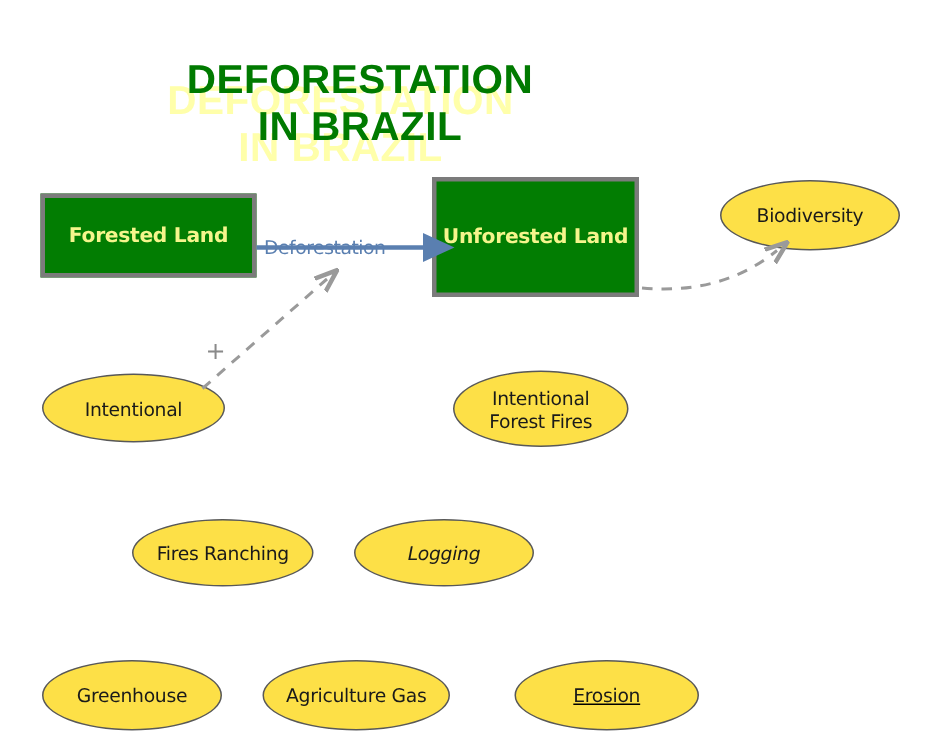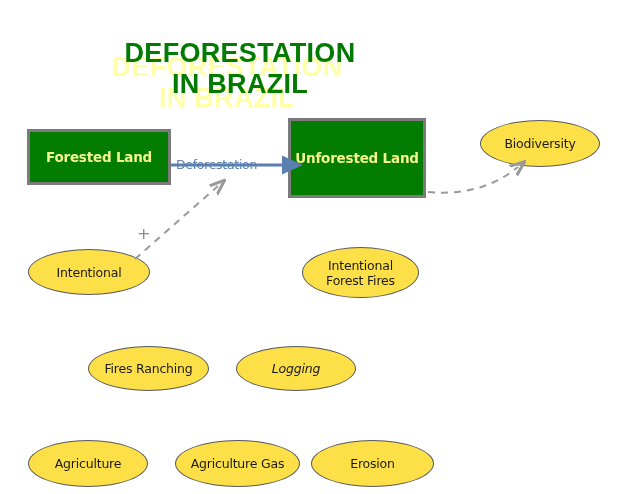--- a/index.html
+++ b/index.html
@@ -178,24 +178,24 @@
 
   <div class="ell" style="left:88px; top:330px; width:121px; height:45px;">
     <span>Fires Ranching</span>
   </div>
 
   <div class="ell" style="left:236px; top:330px; width:120px; height:45px;font-style:italic;">
     <span>Logging</span>
   </div>
 
   <div class="ell" style="left:28px; top:424px; width:120px; height:47px;">
-    <span>Agriculture</span>
+    <span>Greenhouse</span>
   </div>
 
   <div class="ell" style="left:175px; top:424px; width:125px; height:47px;">
     <span>Agriculture Gas</span>
   </div>
 
-  <div class="ell" style="left:311px; top:424px; width:123px; height:47px;">
+  <div class="ell" style="left:343px; top:424px; width:123px; height:47px;text-decoration:underline;">
     <span>Erosion</span>
   </div>
 
 </div>
 
 </body></html>

